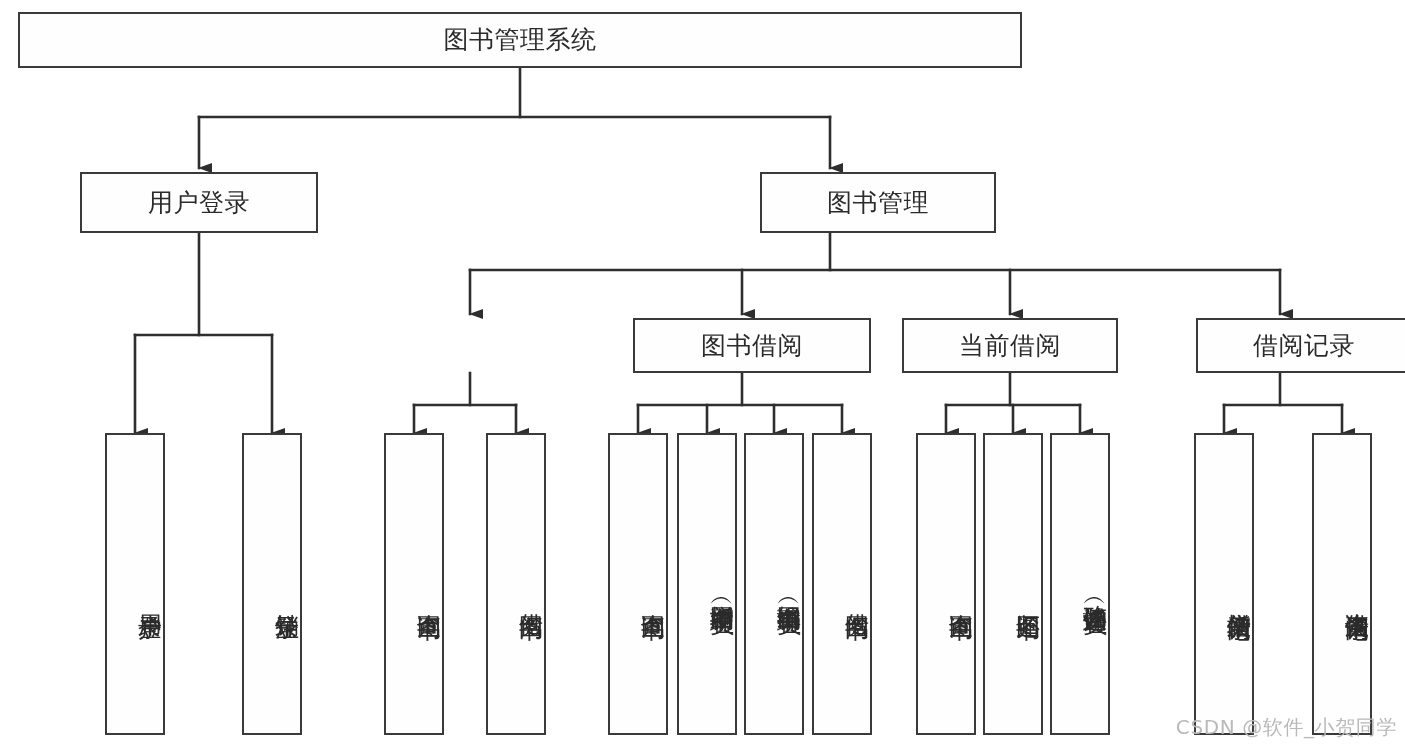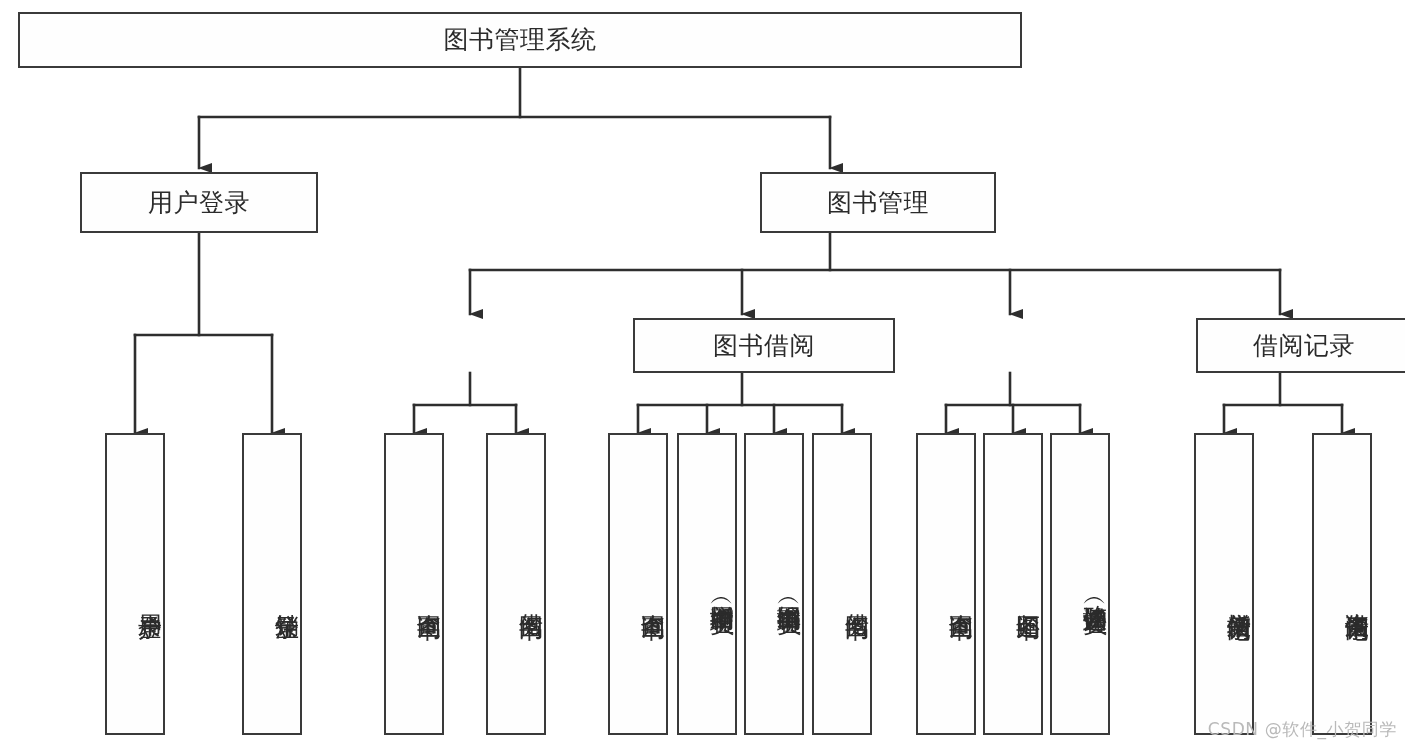--- a/index.html
+++ b/index.html
@@ -50,21 +50,21 @@
     align-items: flex-start;
     padding-top: 26px;
     letter-spacing: 1px;
     overflow: hidden;
   }
   .node-v.tall-pad { padding-top: 12px; }
   #watermark {
     position: absolute;
     right: 8px;
     bottom: 6px;
-    font-size: 17px;
+    font-size: 20px;
     color: #b9b9b9;
     white-space: nowrap;
     letter-spacing: 0.6px;
   }
 </style>
 </head>
 <body>
 
 <div id="diagram-root">
 
@@ -124,22 +124,25 @@
     <span>图书管理系统</span>
   </div>
 
   <div class="node node-h" style="left:80px; top:172px; width:238px; height:61px;">
     <span>用户登录</span>
   </div>
   <div class="node node-h" style="left:712px; top:172px; width:236px; height:61px;margin-left:48px;">
     <span>图书管理</span>
   </div>
 
-  <div class="node node-h" style="left:633px; top:318px; width:262px; height:55px;">
+  <div class="node node-h" style="left:633px; top:318px; width:238px; height:55px;">
     <span>图书借阅</span>
+  </div>
+  <div class="node node-h" style="left:902px; top:318px; width:216px; height:55px;">
+    <span>当前借阅</span>
   </div>
   <div class="node node-h" style="left:1172px; top:318px; width:216px; height:55px;margin-left:24px;">
     <span>借阅记录</span>
   </div>
 
   <div class="node node-v" style="left:105px; top:433px; width:60px; height:302px;">
     <span>用户登录</span>
   </div>
   <div class="node node-v" style="left:242px; top:433px; width:60px; height:302px;">
     <span>注销登录</span>

